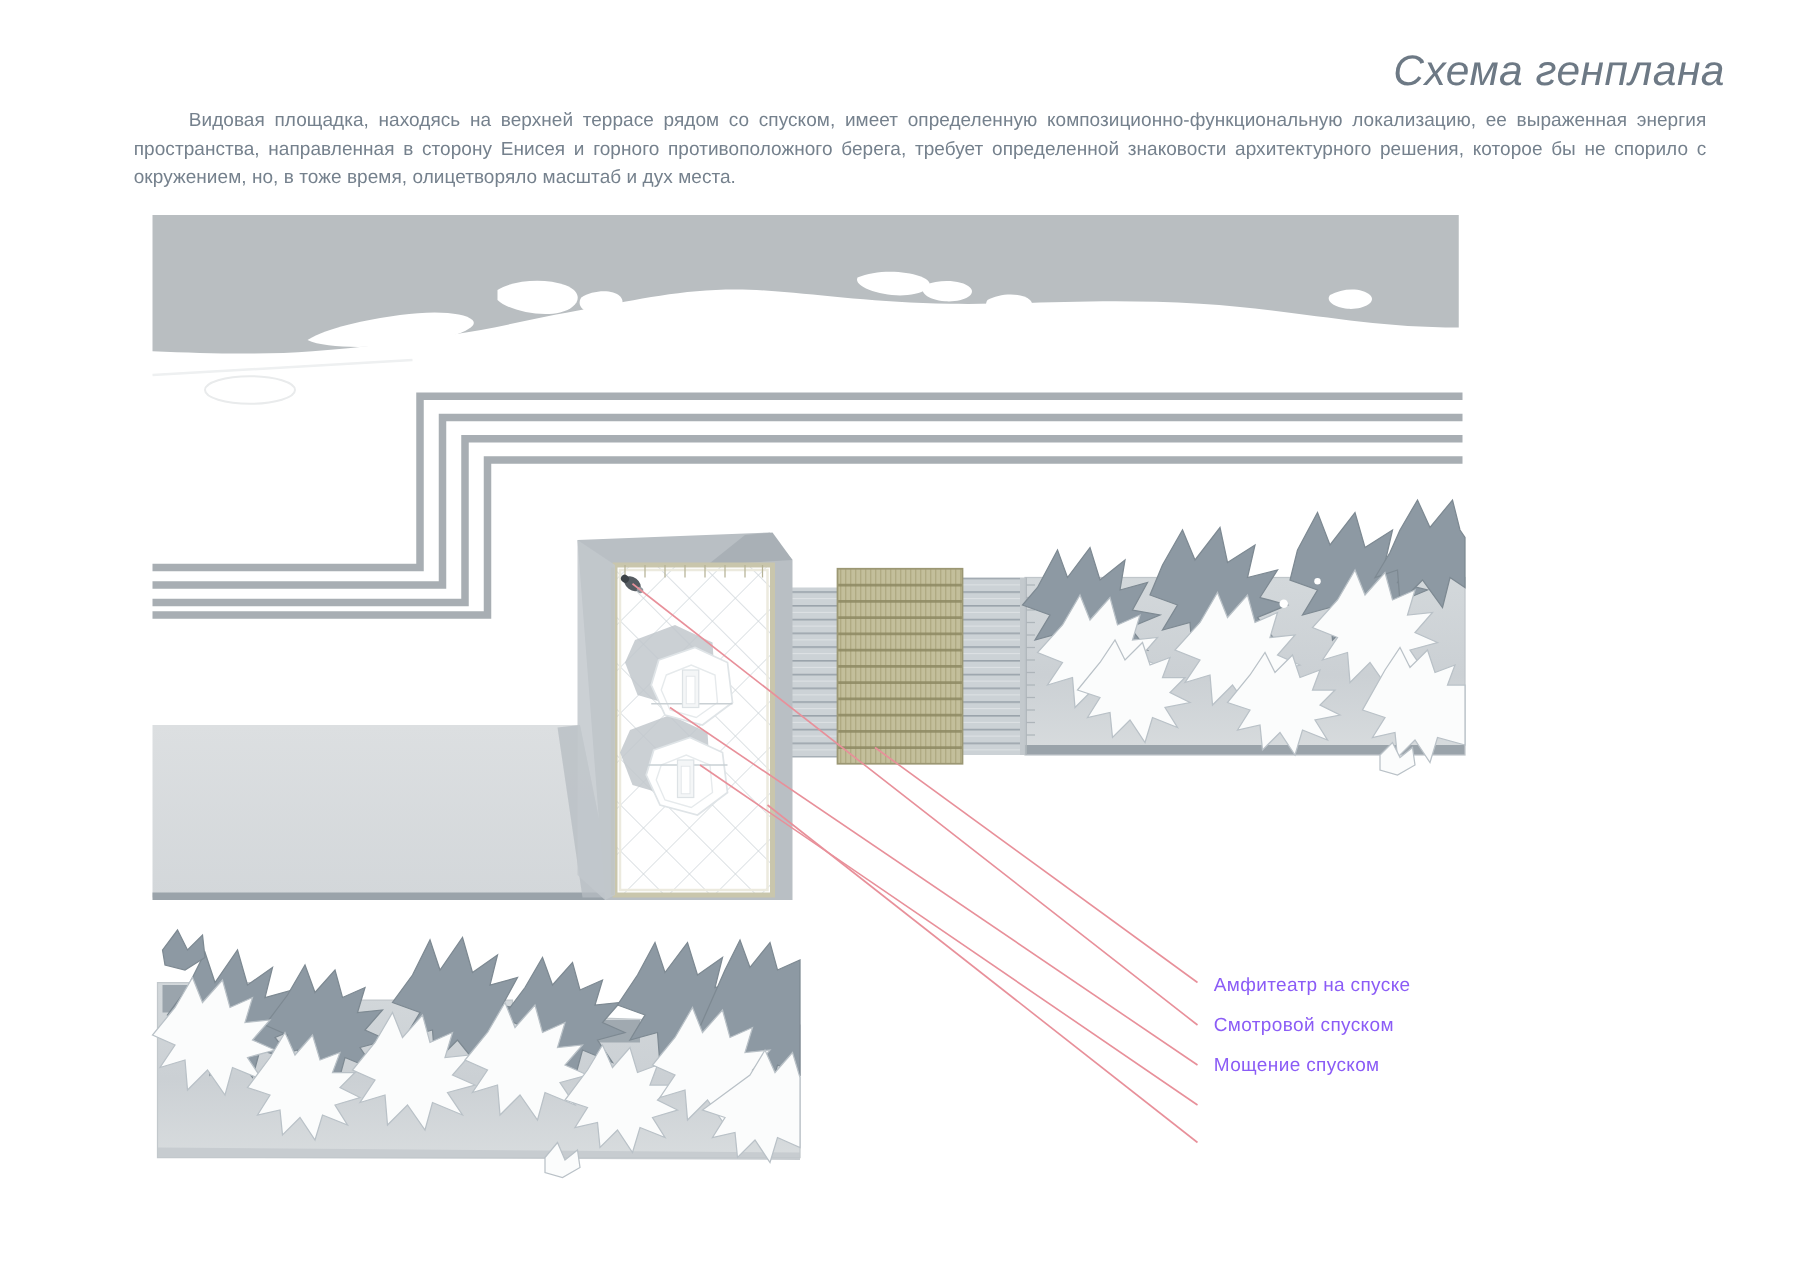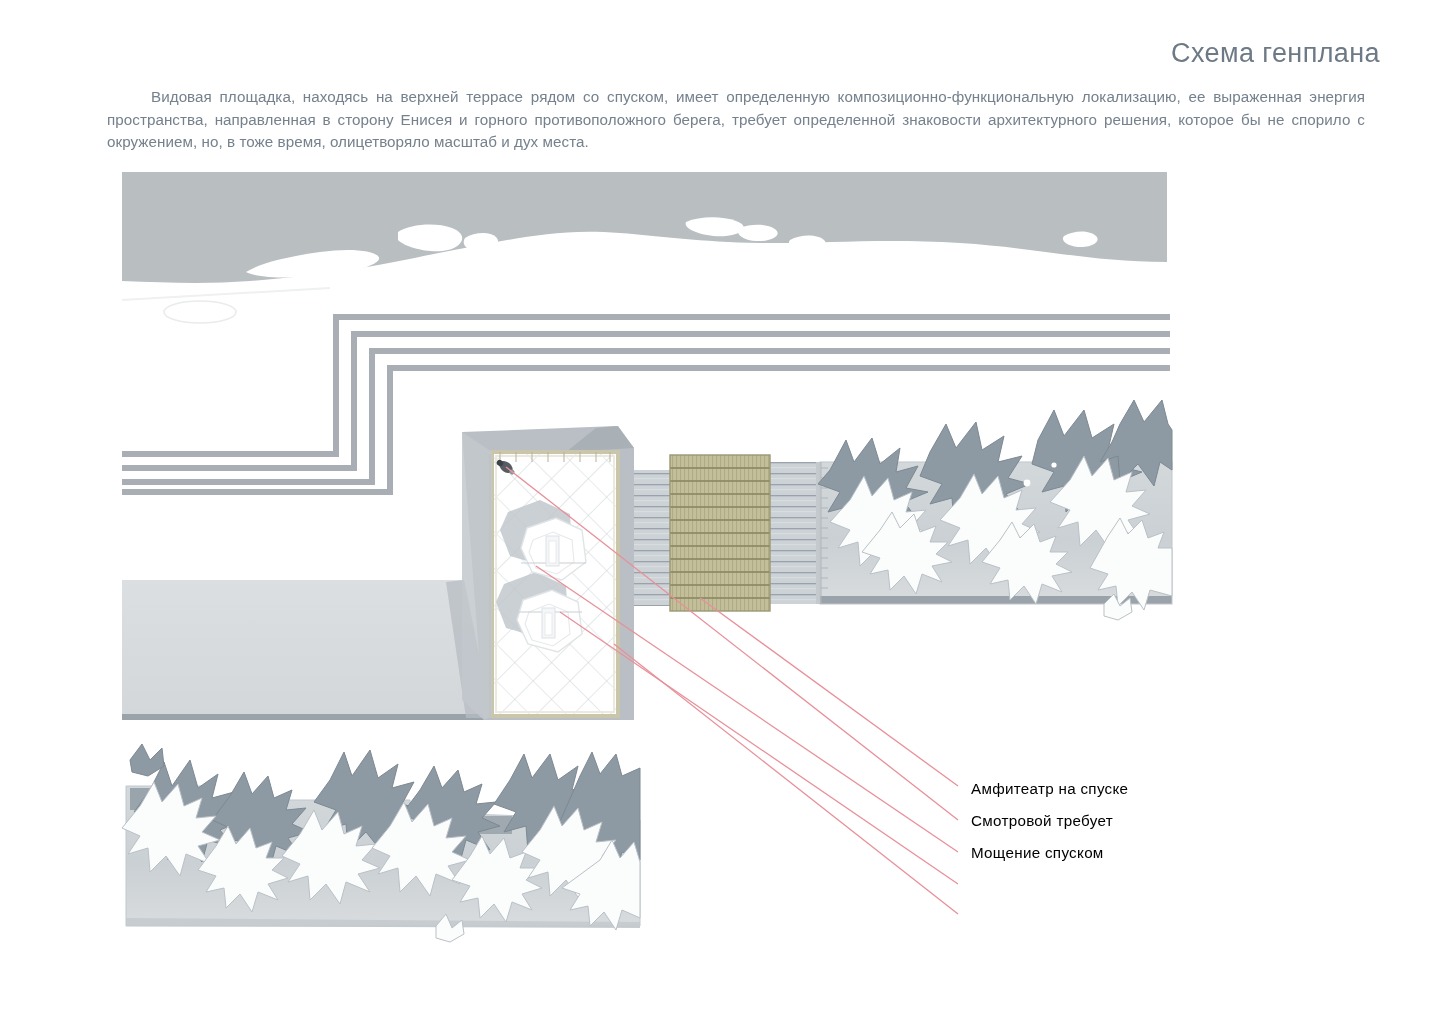--- a/index.html
+++ b/index.html
@@ -6,37 +6,38 @@
   body{
     width:1440px;height:1011px;position:relative;overflow:hidden;
     font-family:"Liberation Sans","DejaVu Sans",sans-serif;
     background:#ffffff;
   }
   #sheet{position:absolute;inset:0;width:1440px;height:1011px;}
 
   
   .title{
     position:absolute;right:60px;top:38px;
-    font-size:27px;font-weight:400;color:#6d7985;letter-spacing:.4px;
+    font-size:34px;font-weight:400;color:#6d7985;letter-spacing:.4px;
     white-space:nowrap;
+    font-style:italic;
   }
   .para{
     position:absolute;left:107px;top:86px;width:1258px;
     font-size:15.2px;line-height:22.6px;color:#75818d;
     text-align:justify;text-indent:44px;letter-spacing:.05px;
   }
 
   
   #plan{position:absolute;left:0;top:0;width:1440px;height:1011px;}
 
   
   .legend{position:absolute;left:971px;top:772px;width:300px;}
   .legend-item{
     height:32px;display:flex;align-items:center;
-    font-size:15.2px;color:#000000;letter-spacing:.9px;white-space:nowrap;
+    font-size:15.2px;color:#8b5cf6;letter-spacing:.9px;white-space:nowrap;
   }
   .legend-item.sp1{letter-spacing:.3px;}
 </style>
 </head>
 <body>
 
 <div id="sheet">
 
   <div class="title">Схема генплана</div>
   <div class="para">Видовая площадка, находясь на верхней террасе рядом со спуском, имеет определенную композиционно-функциональную локализацию, ее выраженная энергия пространства, направленная в сторону Енисея и горного противоположного берега, требует определенной знаковости архитектурного решения, которое бы не спорило с окружением, но, в тоже время, олицетворяло масштаб и дух места.</div>
@@ -312,20 +313,20 @@
       <line x1="560" y1="612" x2="958" y2="884"></line>
       <line x1="614" y1="644" x2="958" y2="914"></line>
     </g>
   </svg>
 
   <div class="legend">
     <div class="legend-item sp1">
       <span>Амфитеатр  на  спуске</span>
     </div>
     <div class="legend-item sp1">
-      <span>Смотровой    требует</span>
+      <span>Смотровой    спуском</span>
     </div>
     <div class="legend-item sp1">
       <span>Мощение   спуском</span>
     </div>
   </div>
 
 </div>
 
 </body></html>

